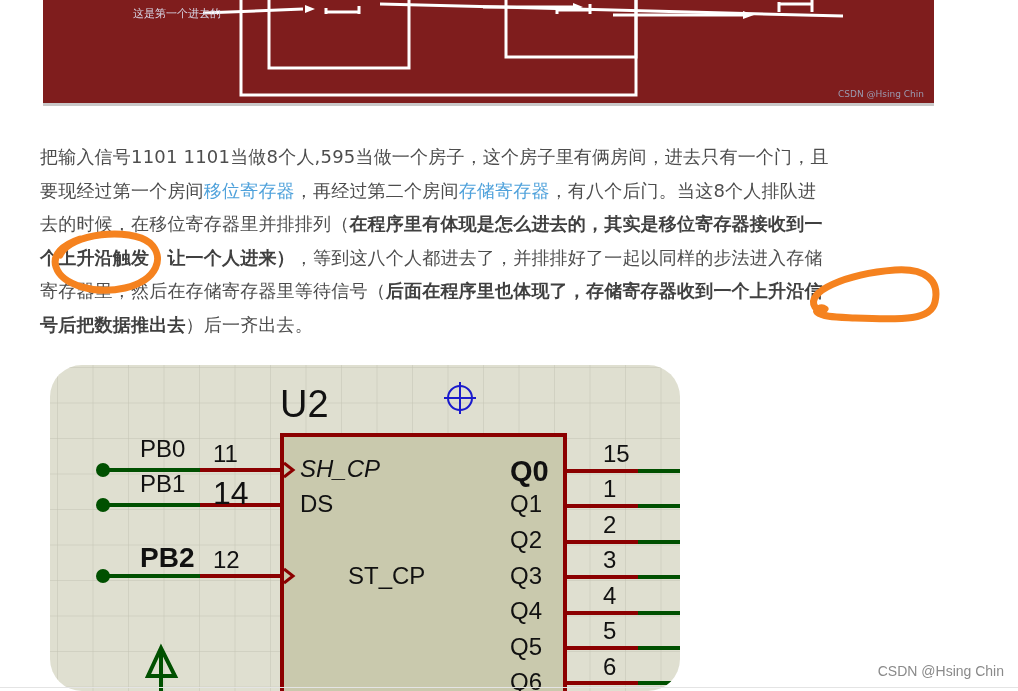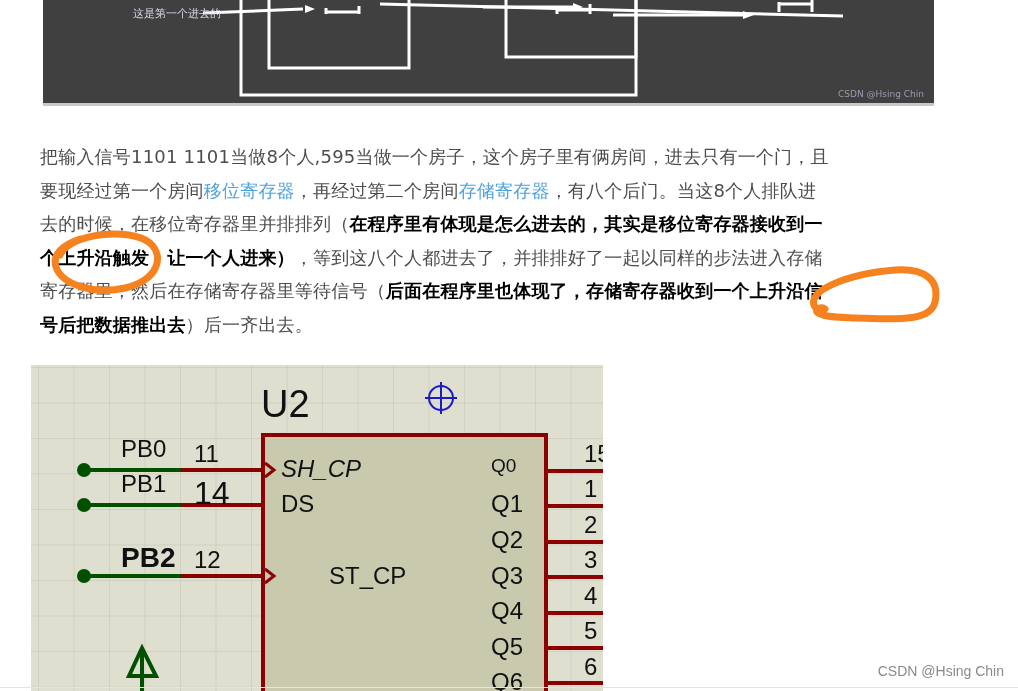--- a/index.html
+++ b/index.html
@@ -1,25 +1,25 @@
 <!DOCTYPE html>
 <html><head>
 <meta charset="utf-8">
 <style>
   html, body { margin:0; padding:0; background:#ffffff; }
   body { width:1018px; height:691px; overflow:hidden; position:relative; font-family:"DejaVu Sans", sans-serif; }
-  .top-figure { position:absolute; left:43px; top:0; width:891px; height:106px; background:#404040; border-bottom:3px solid #c8c8c8; box-sizing:border-box; overflow:hidden; }
+  .top-figure { position:absolute; left:43px; top:0; width:891px; height:106px; background:#7f1d1d; border-bottom:3px solid #c8c8c8; box-sizing:border-box; overflow:hidden; }
   .top-figure svg { position:absolute; left:0; top:0; }
   .fig-caption { position:absolute; left:90px; top:6px; color:#d8d8e8; font-family:"DejaVu Serif", serif; font-size:11px; }
   .fig-watermark { position:absolute; right:10px; bottom:4px; color:#9a9ab0; font-size:9px; }
   .article-text { position:absolute; left:40px; top:140px; width:900px; font-size:18px; line-height:33.5px; color:#4d4d4d; letter-spacing:0.2px; }
-  .article-text b { color:#000000; font-weight:bold; }
+  .article-text b { color:#404040; font-weight:bold; }
   .article-text a { color:#4ea1db; text-decoration:none; }
   .annotation { position:absolute; pointer-events:none; }
-  .schematic { position:absolute; left:31px; top:365px; width:572px; height:326px; background:#dfdfd0; overflow:hidden; }
+  .schematic { position:absolute; left:50px; top:365px; width:630px; height:326px; background:#dfdfd0; overflow:hidden;border-radius:32px; }
   .schematic svg { position:absolute; left:0; top:0; }
   .sch-label { position:absolute; font-family:"Liberation Sans", sans-serif; color:#111; white-space:nowrap; }
   .footer-watermark { position:absolute; right:14px; top:663px; font-size:14px; color:#8a8a8a; font-family:"Liberation Sans", sans-serif; }
   .bottom-line { position:absolute; left:0; right:0; top:687px; height:1px; background:#e4e4e4; }
 </style>
 </head>
 <body>
 
 <div class="top-figure">
   <svg width="891" height="106">
@@ -121,21 +121,21 @@
   <span class="sch-label" style="left:90px;top:177px;font-size:28px;font-weight:bold;">PB2</span>
 
   <span class="sch-label" style="left:163px;top:75px;font-size:24px;">11</span>
   <span class="sch-label" style="left:163px;top:110px;font-size:32px;">14</span>
   <span class="sch-label" style="left:163px;top:181px;font-size:24px;">12</span>
 
   <span class="sch-label" style="left:250px;top:90px;font-size:24px;font-style:italic;">SH_CP</span>
   <span class="sch-label" style="left:250px;top:125px;font-size:24px;">DS</span>
   <span class="sch-label" style="left:250px;top:197px;font-size:24px;margin-left:48px;">ST_CP</span>
 
-  <span class="sch-label" style="left:460px;top:90px;font-size:19px;">Q0</span>
+  <span class="sch-label" style="left:460px;top:90px;font-size:29px;font-weight:bold;">Q0</span>
   <span class="sch-label" style="left:460px;top:125px;font-size:24px;">Q1</span>
   <span class="sch-label" style="left:460px;top:161px;font-size:24px;">Q2</span>
   <span class="sch-label" style="left:460px;top:197px;font-size:24px;text-align:center;">Q3</span>
   <span class="sch-label" style="left:460px;top:232px;font-size:24px;">Q4</span>
   <span class="sch-label" style="left:460px;top:268px;font-size:24px;">Q5</span>
   <span class="sch-label" style="left:460px;top:303px;font-size:24px;">Q6</span>
 
   <span class="sch-label" style="left:553px;top:75px;font-size:24px;">15</span>
   <span class="sch-label" style="left:553px;top:110px;font-size:24px;">1</span>
   <span class="sch-label" style="left:553px;top:146px;font-size:24px;">2</span>

